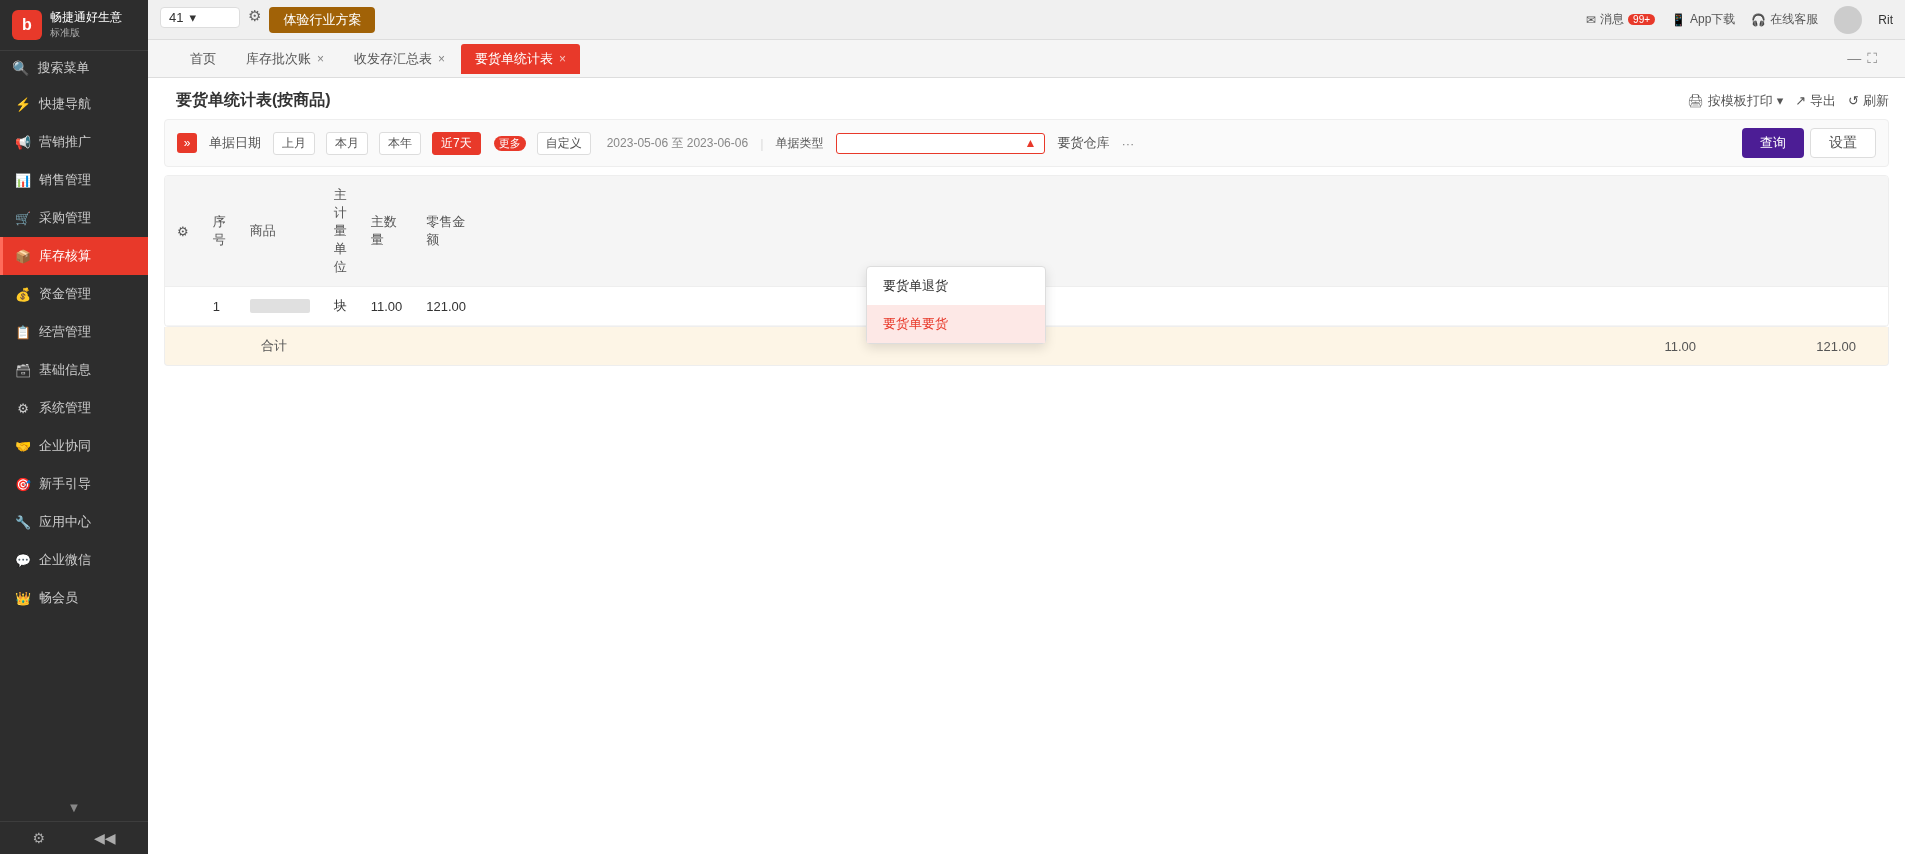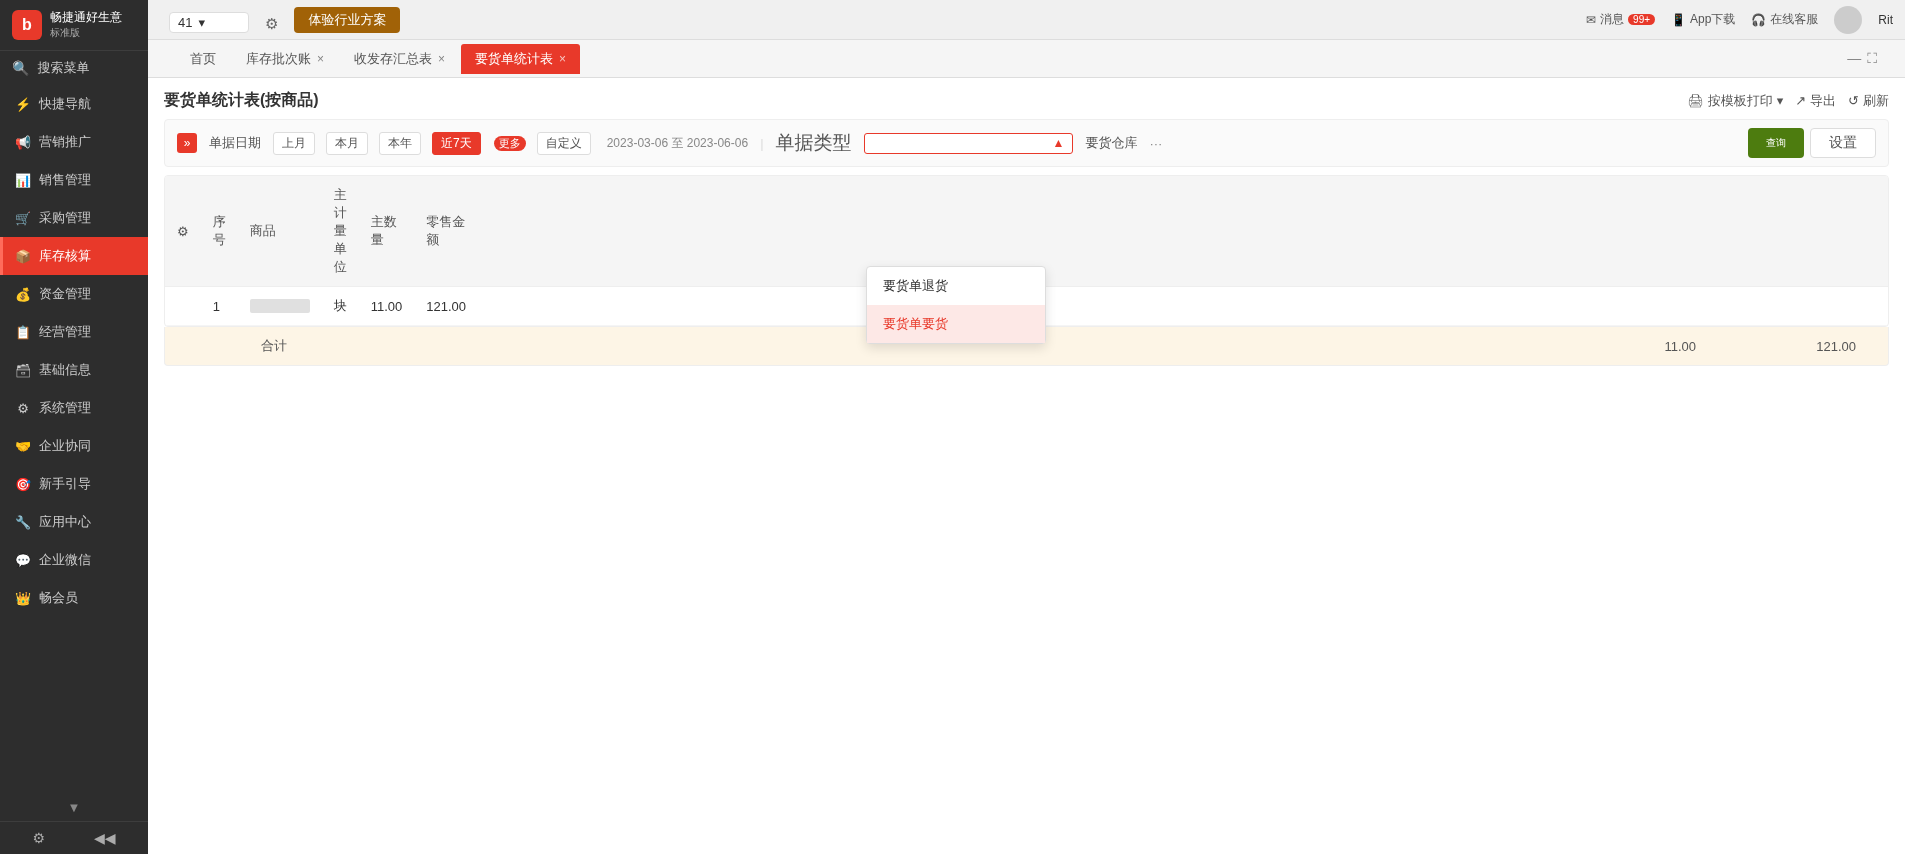--- a/index.html
+++ b/index.html
@@ -93,21 +93,21 @@
     
     .topbar {
       background: #f0f0f0;
       border-bottom: 1px solid #ddd;
       display: flex;
       align-items: center;
       padding: 0 12px;
       height: 40px;
       flex-shrink: 0;
     }
-    .topbar-left { display: flex; align-items: flex-end; gap: 16px; flex: 1; margin-left: 9px; }
+    .topbar-left { display: flex; align-items: flex-start; gap: 8px; flex: 1; }
     .topbar-select-wrap {
       display: flex;
       align-items: center;
       background: white;
       border: 1px solid #ddd;
       border-radius: 4px;
       padding: 2px 8px;
       font-size: 13px;
       color: #333;
       cursor: pointer;
@@ -193,20 +193,21 @@
       overflow: auto;
       position: relative;
     }
 
     
     .page-header {
       display: flex;
       align-items: center;
       justify-content: space-between;
       padding: 12px 16px 8px;
+      margin-left: 12px;
     }
     .page-title { font-size: 16px; font-weight: bold; color: #333; }
     .page-actions { display: flex; align-items: center; gap: 12px; }
     .page-action-btn {
       display: flex;
       align-items: center;
       gap: 4px;
       font-size: 13px;
       color: #555;
       cursor: pointer;
@@ -253,21 +254,21 @@
     }
     .date-btn.hot {
       background: #e8392a;
       color: #ffffff;
       border-color: #e8392a;
     }
     .filter-date-range { font-size: 12px; color: #888; margin-left: 4px; }
 
     .filter-separator { color: #ddd; }
 
-    .filter-type-label { color: #555; font-size: 19px; white-space: nowrap; }
+    .filter-type-label { color: #555; font-size: 12px; white-space: nowrap; }
     .filter-type-input-wrap {
       display: flex;
       align-items: center;
       border: 1px solid #e8392a;
       border-radius: 3px;
       background: white;
       padding: 2px 8px;
       min-width: 200px;
       cursor: pointer;
       position: relative;
@@ -279,26 +280,26 @@
       flex: 1;
       min-width: 0;
     }
     .filter-type-chevron { color: #e8392a; margin-left: 4px; font-size: 12px; }
 
     .filter-warehouse-label { color: #555; font-size: 13px; white-space: nowrap; }
     .filter-warehouse-dots { color: #888; cursor: pointer; }
 
     .filter-actions-right { margin-left: auto; display: flex; gap: 6px; }
     .btn-query {
-      background: #4d7c0f;
+      background: #4c1d95;
       color: white;
       border: none;
       border-radius: 4px;
       padding: 5px 18px;
-      font-size: 10px;
+      font-size: 13px;
       cursor: pointer;
     }
     .btn-settings {
       background: white;
       color: #555;
       border: 1px solid #ddd;
       border-radius: 4px;
       padding: 5px 18px;
       font-size: 14px;
       cursor: pointer;
@@ -544,21 +545,21 @@
 
         <div class="filter-date-btns">
           <button class="date-btn">上月</button>
           <button class="date-btn">本月</button>
           <button class="date-btn">本年</button>
           <button class="date-btn hot">近7天</button>
           <span style="background:#e8392a;color:white;border-radius:8px;padding:0 5px;font-size:11px;cursor:pointer;margin-left:2px;">更多</span>
           <button class="date-btn">自定义</button>
         </div>
 
-        <span class="filter-date-range">2023-03-06 至 2023-06-06</span>
+        <span class="filter-date-range">2023-05-06 至 2023-06-06</span>
 
         <span class="filter-separator">|</span>
 
         <span class="filter-type-label">单据类型</span>
 
         <div class="filter-type-input-wrap">
           <input type="text" style="background: transparent;">
           <span class="filter-type-chevron">▲</span>
         </div>
 

